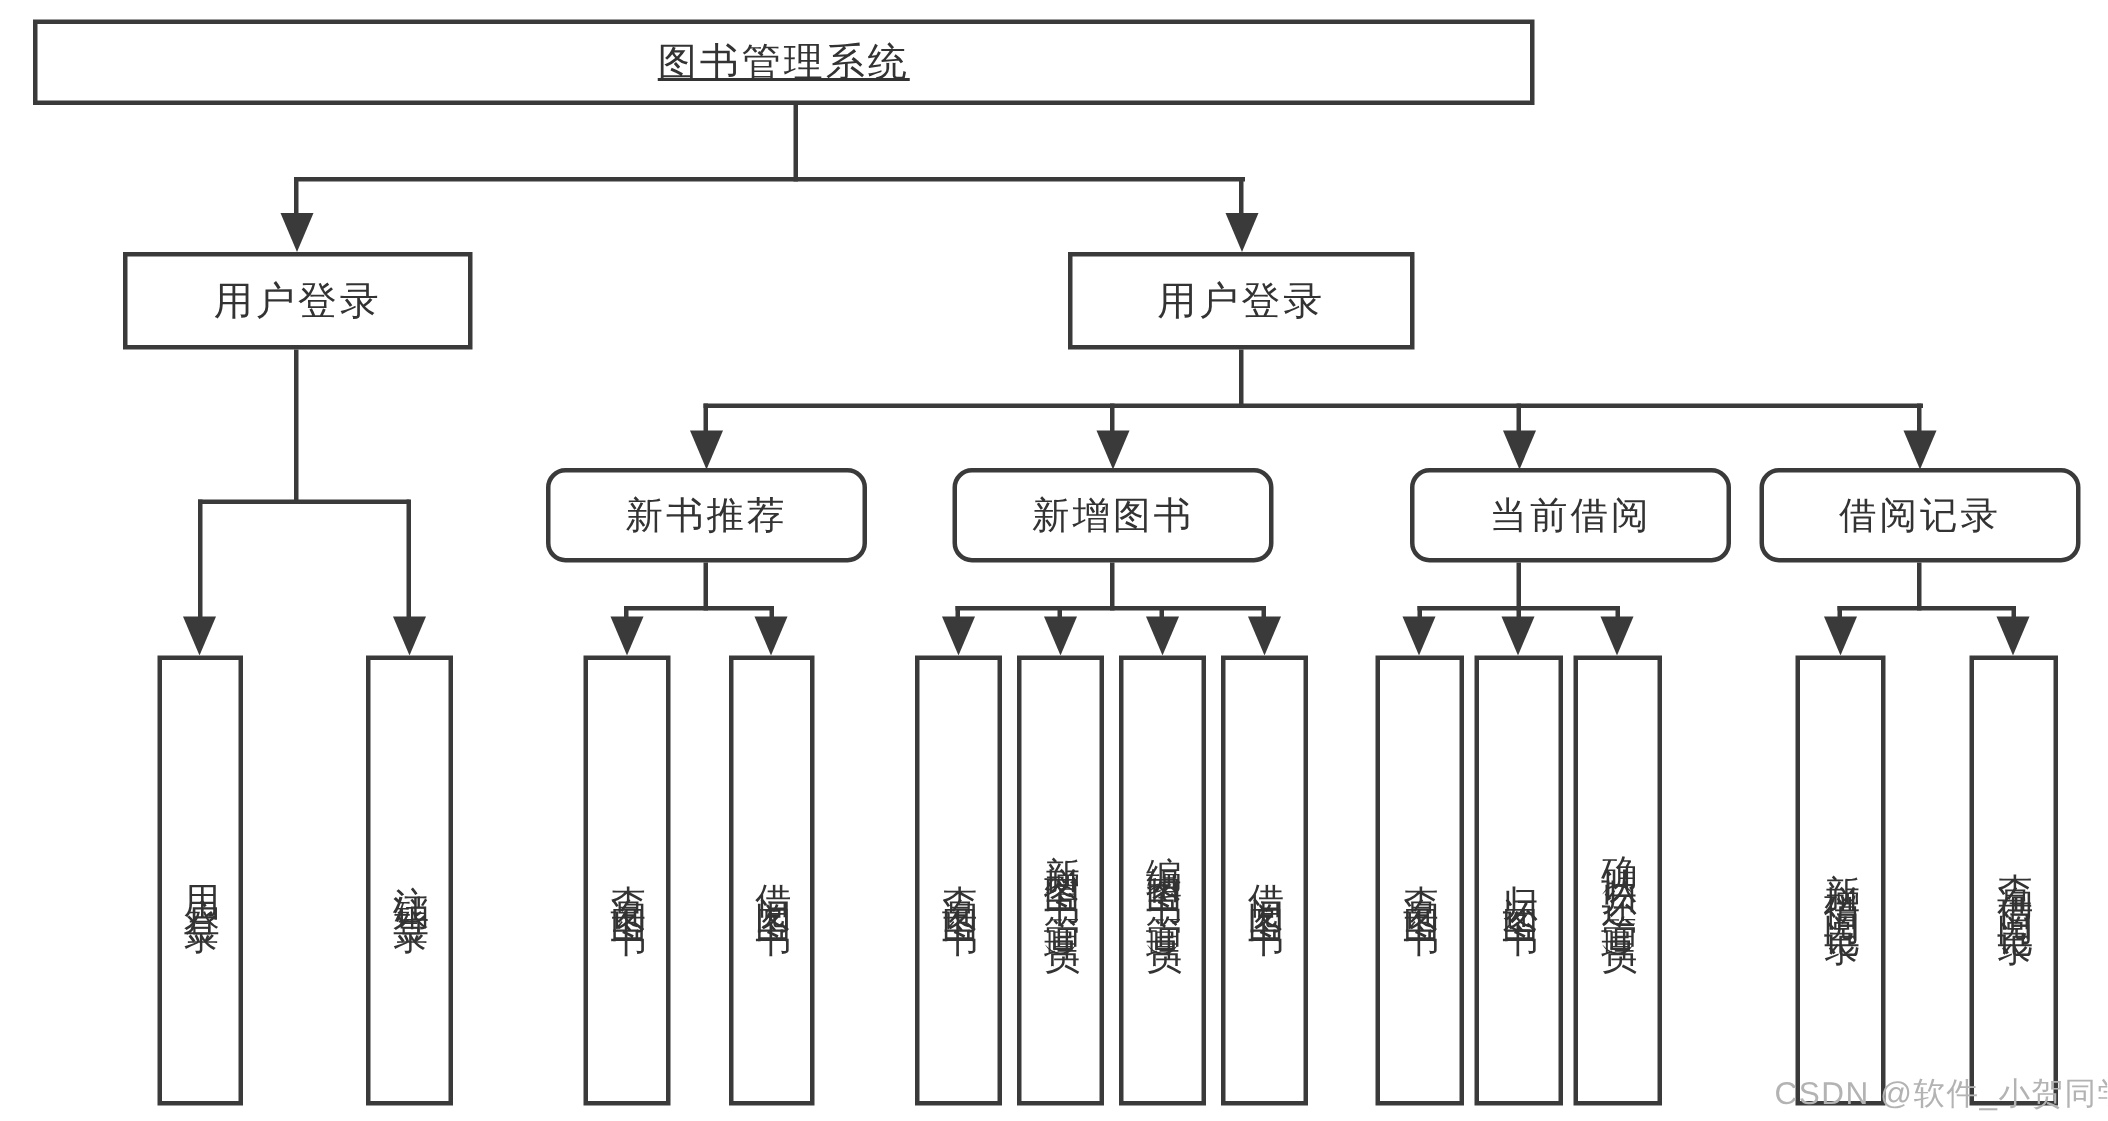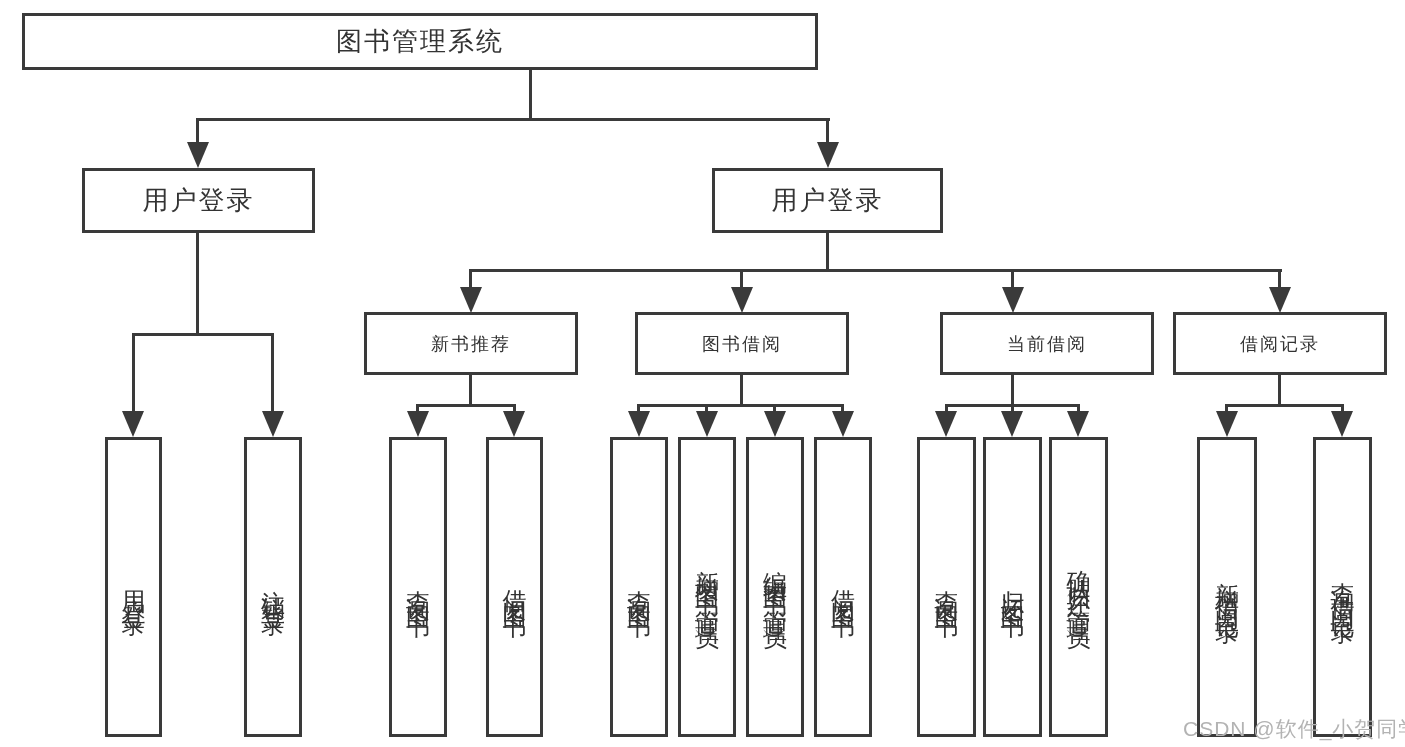--- a/index.html
+++ b/index.html
@@ -35,21 +35,21 @@
   }
   .vbox .vtext {
     writing-mode: vertical-lr;
     text-orientation: mixed;
     font-size: 24px;
     letter-spacing: 8px;
     color: #333333;
     line-height: 1;
     white-space: nowrap;
   }
-  .l3 { font-size: 18px; }
+  .l3 { font-size: 25px; border-radius: 13px; }
   .vline { position: absolute; width: 3px; background: #3a3a3a; }
   .hline { position: absolute; height: 3px; background: #3a3a3a; }
   .arrow {
     position: absolute;
     width: 0; height: 0;
     border-left: 11px solid transparent;
     border-right: 11px solid transparent;
     border-top: 26px solid #3a3a3a;
   }
   #watermark {
@@ -60,21 +60,21 @@
     letter-spacing: 1px;
     color: #b3b3b3;
     white-space: nowrap;
   }
 </style>
 </head>
 <body>
 
 <div id="stage">
 
-  <div class="hbox" style="left:22px; top:13px; width:796px; height:57px;">
+  <div class="hbox" style="left:22px; top:13px; width:1001px; height:57px;text-decoration:underline;">
     <span>图书管理系统</span>
   </div>
 
   <div class="vline" style="left:529px; top:70px; height:51px;"></div>
   <div class="hline" style="left:196px; top:118px; width:634px;"></div>
   <div class="vline" style="left:196px; top:118px; height:27px;"></div>
   <div class="arrow" style="left:187px; top:142px;"></div>
   <div class="vline" style="left:826px; top:118px; height:27px;"></div>
   <div class="arrow" style="left:817px; top:142px;"></div>
 
@@ -100,21 +100,21 @@
   <div class="arrow" style="left:731px; top:287px;"></div>
   <div class="vline" style="left:1011px; top:269px; height:21px;"></div>
   <div class="arrow" style="left:1002px; top:287px;"></div>
   <div class="vline" style="left:1278px; top:269px; height:21px;"></div>
   <div class="arrow" style="left:1269px; top:287px;"></div>
 
   <div class="hbox l3" style="left:364px; top:312px; width:214px; height:63px;">
     <span>新书推荐</span>
   </div>
   <div class="hbox l3" style="left:635px; top:312px; width:214px; height:63px;">
-    <span>图书借阅</span>
+    <span>新增图书</span>
   </div>
   <div class="hbox l3" style="left:906px; top:312px; width:214px; height:63px;margin-left:34px;">
     <span>当前借阅</span>
   </div>
   <div class="hbox l3" style="left:1173px; top:312px; width:214px; height:63px;">
     <span>借阅记录</span>
   </div>
 
   <div class="vline" style="left:469px; top:375px; height:32px;"></div>
   <div class="hline" style="left:416px; top:404px; width:99px;"></div>

